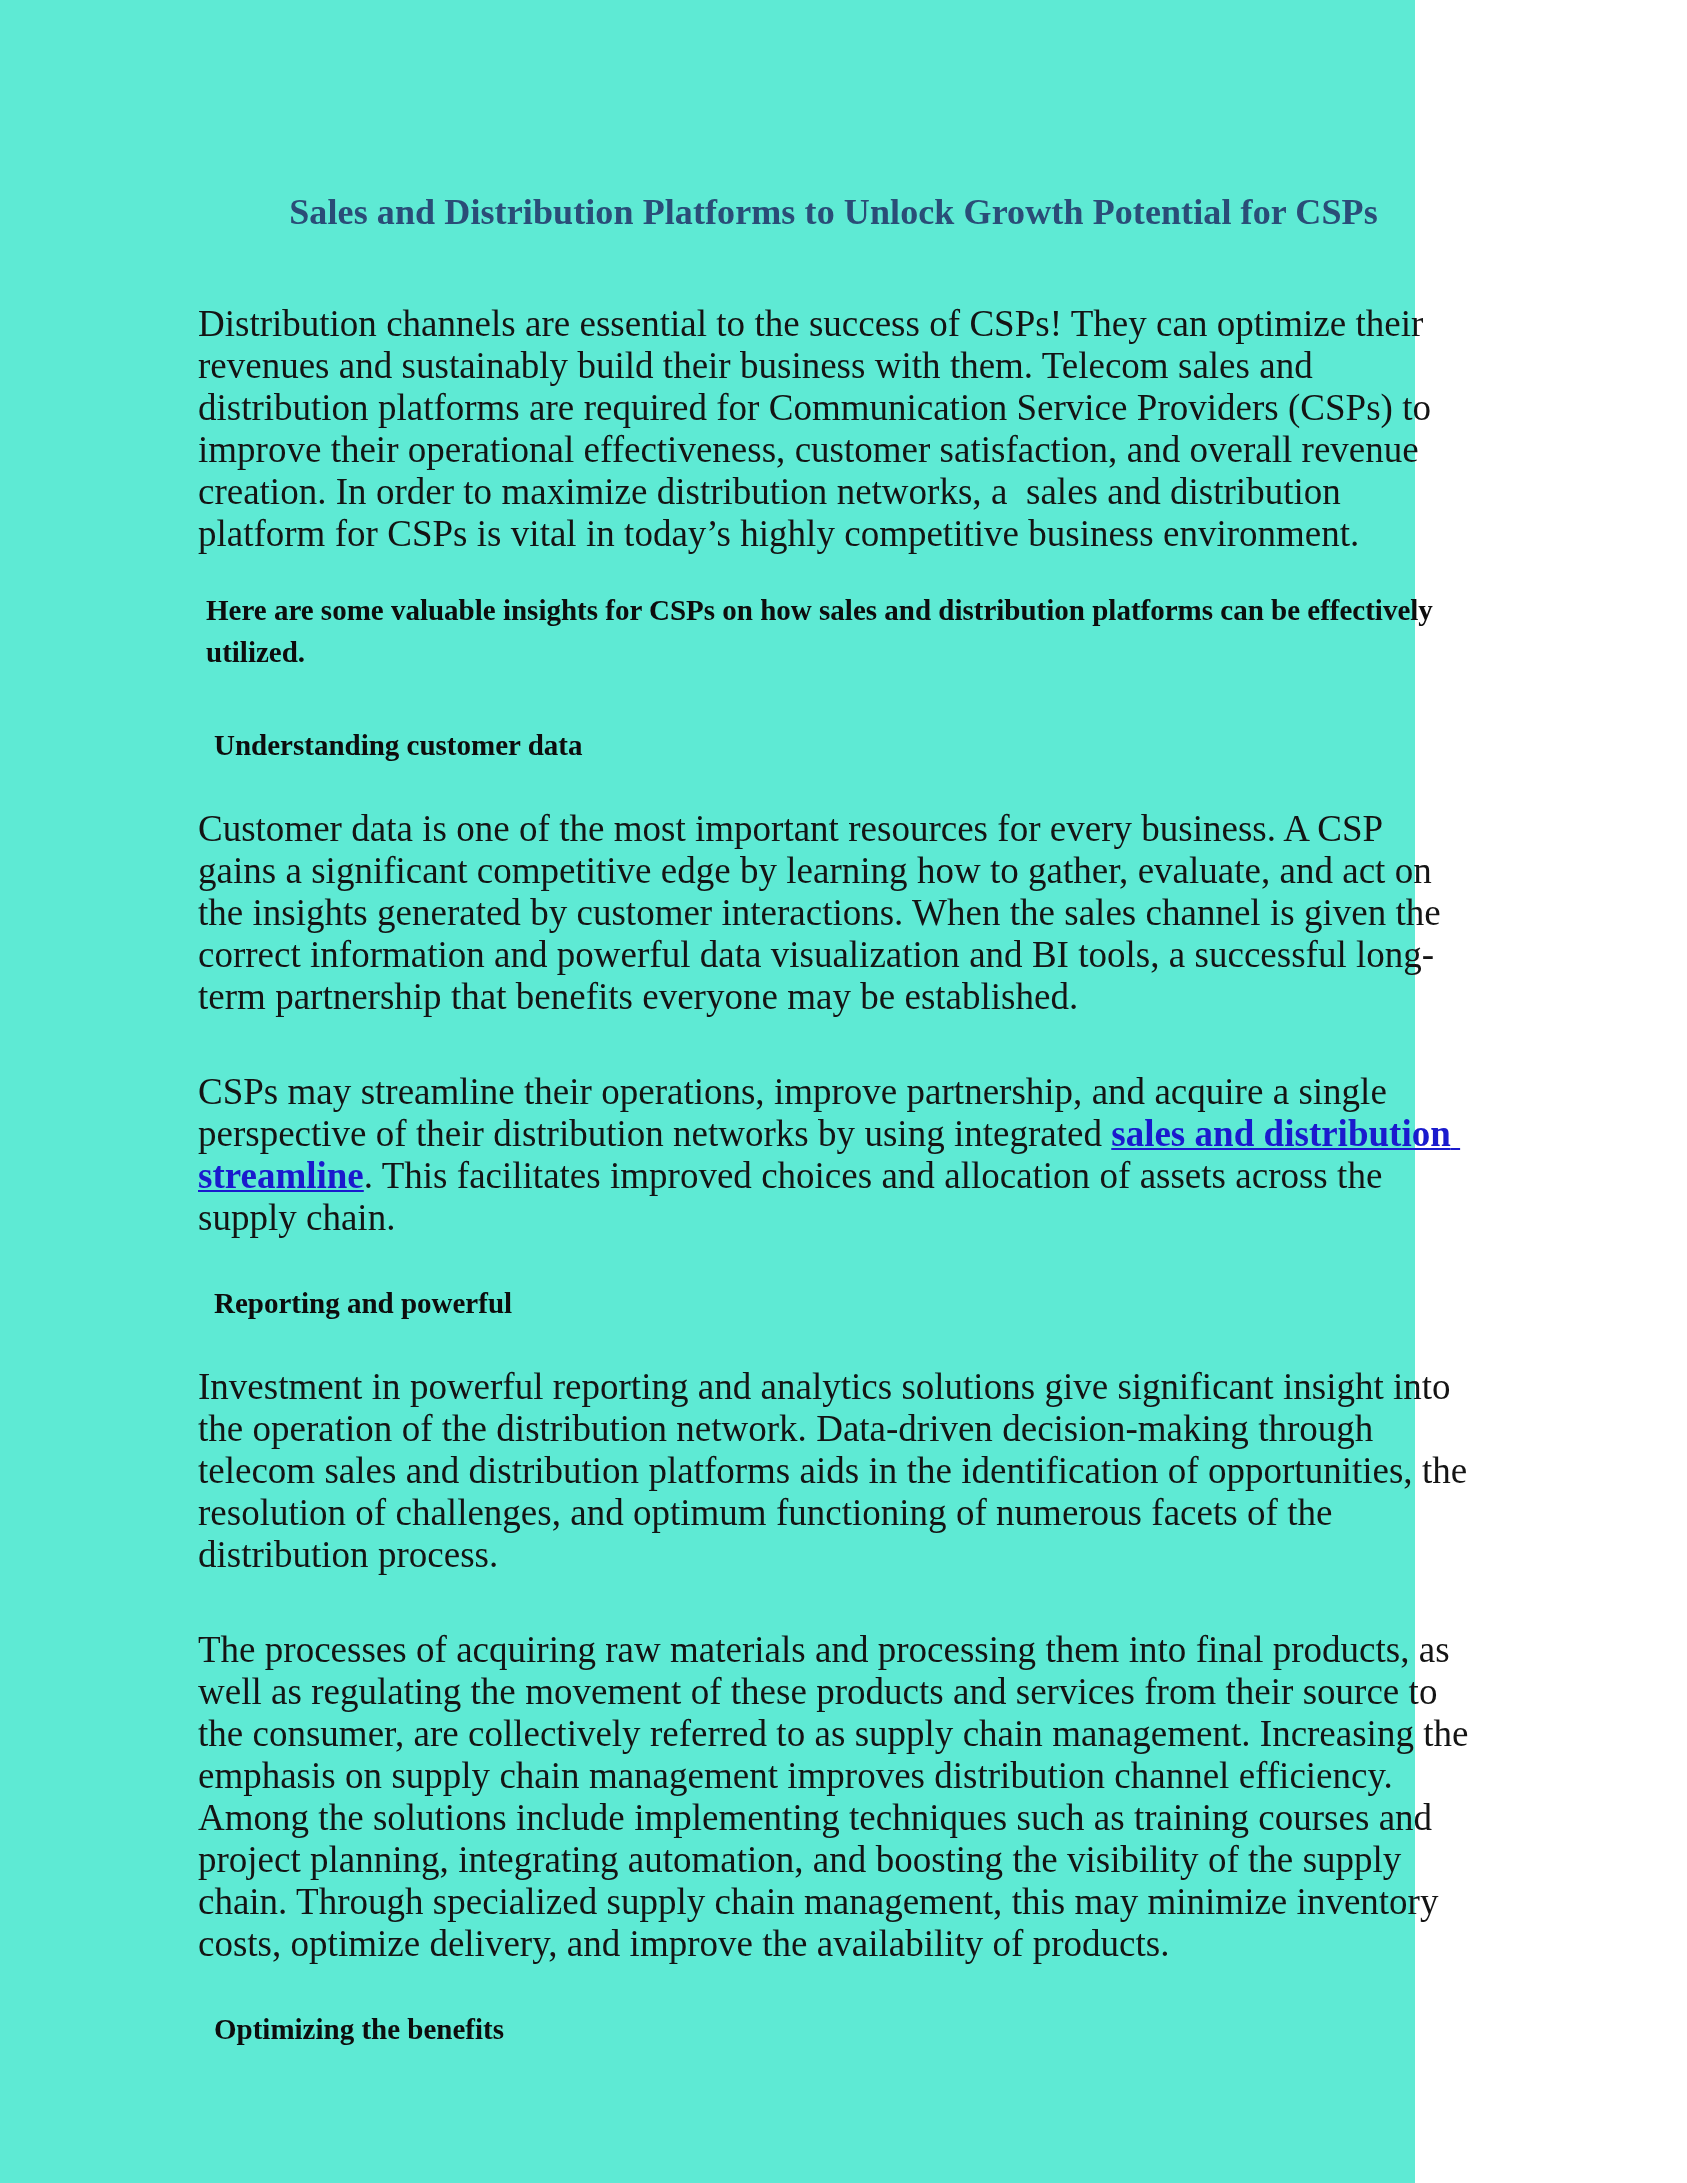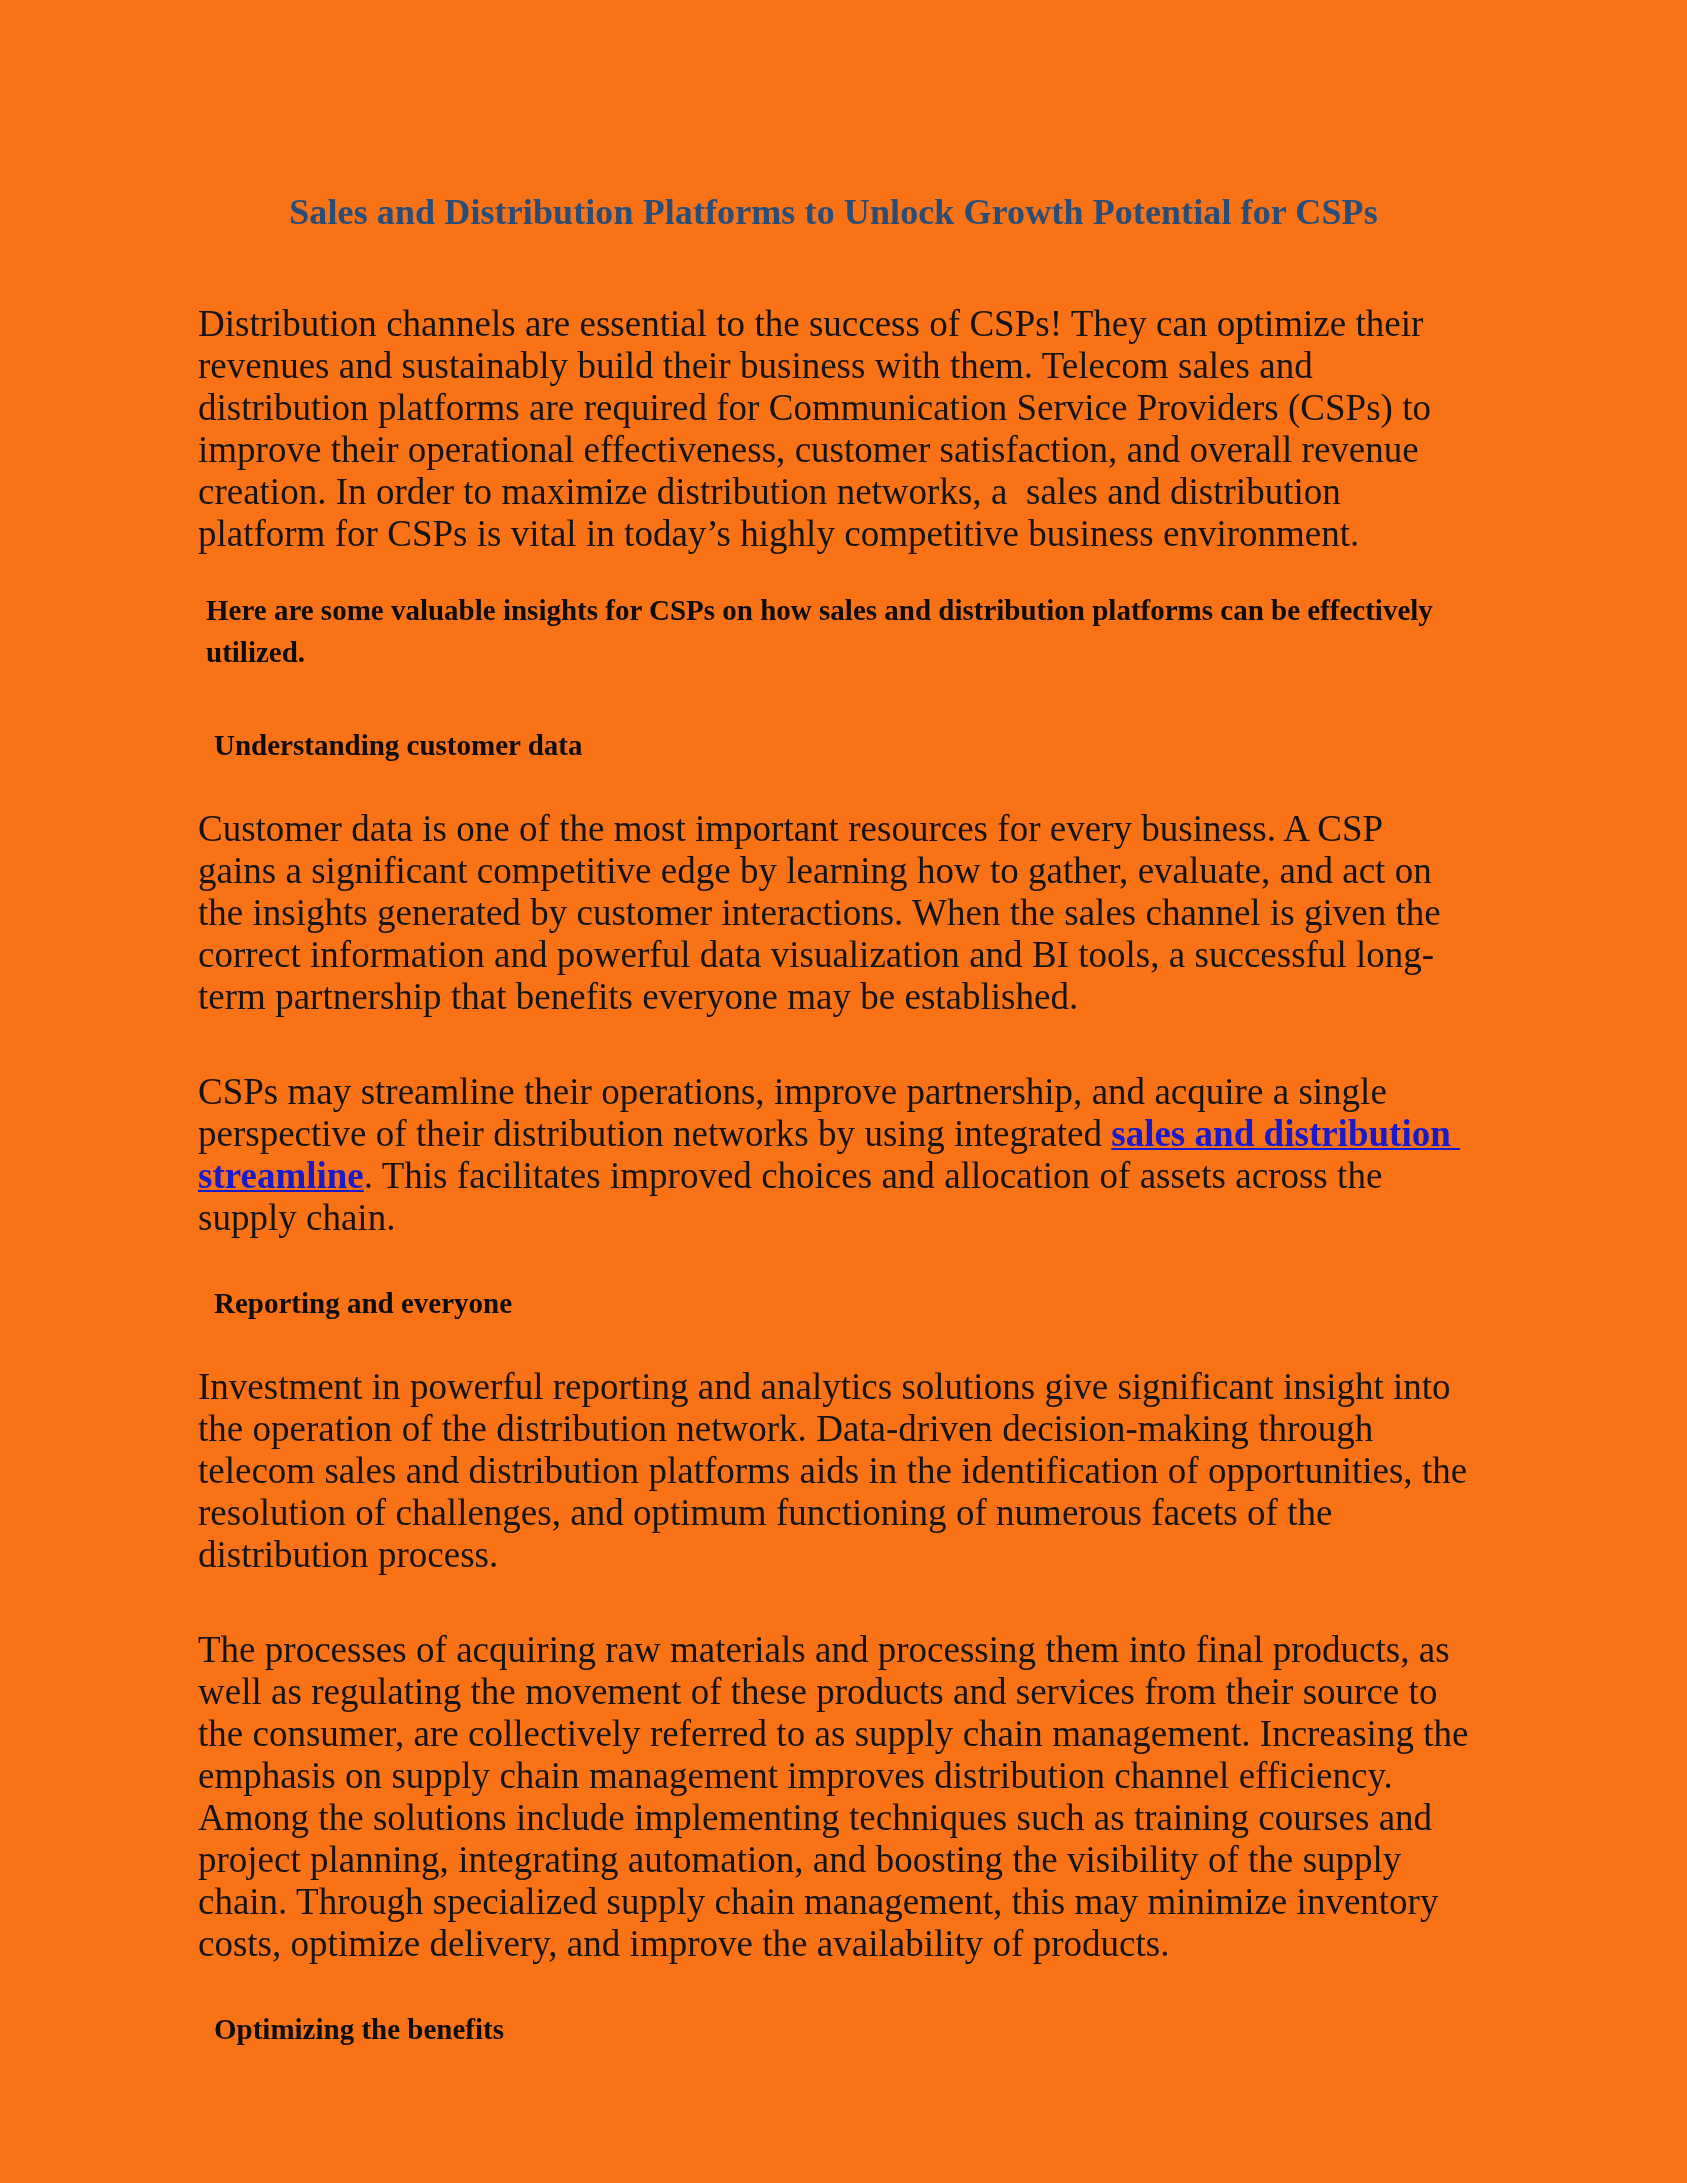--- a/index.html
+++ b/index.html
@@ -10,23 +10,23 @@
   body {
     width: 1687px;
     height: 2183px;
     overflow: hidden;
     font-family: "Liberation Serif", "DejaVu Serif", serif;
     -webkit-font-smoothing: antialiased;
   }
 
   .page {
     position: relative;
-    width: 1687px;
+    width: 1415px;
     height: 2183px;
-    background: #f97316;
+    background: #5eead4;
     box-sizing: border-box;
   }
 
   .content {
     position: absolute;
     left: 198px;
     top: 0;
     width: 1271px;
   }
 
@@ -112,21 +112,21 @@
 
     <div class="gap-heading-before"></div>
 
 
     <div class="gap-heading-after"></div>
 
     <p class="body-para"><span>CSPs may streamline their operations, improve partnership, and acquire a single perspective of their distribution networks by using integrated </span><a class="doc-link" href="#">sales and distribution streamline</a><span>. This facilitates improved choices and allocation of assets across the supply chain.</span></p>
 
     <div class="gap-heading-before"></div>
 
-    <h2 class="section-heading">Reporting and everyone</h2>
+    <h2 class="section-heading">Reporting and powerful</h2>
 
     <div class="gap-heading-after"></div>
 
     <p class="body-para">Investment in powerful reporting and analytics solutions give significant insight into the operation of the distribution network. Data-driven decision-making through telecom sales and distribution platforms aids in the identification of opportunities, the resolution of challenges, and optimum functioning of numerous facets of the distribution process.</p>
 
     <div class="gap-heading-before"></div>
 
 
     <div class="gap-heading-after"></div>
 

